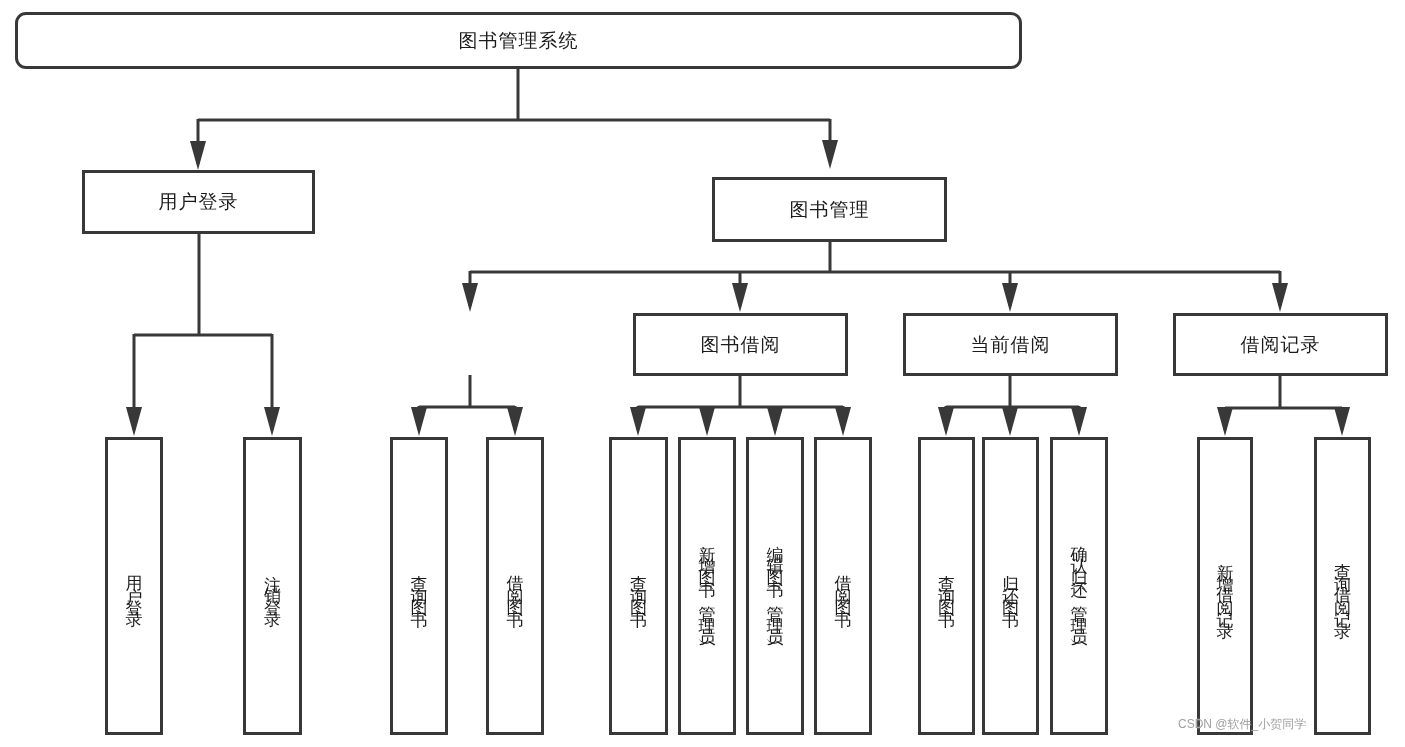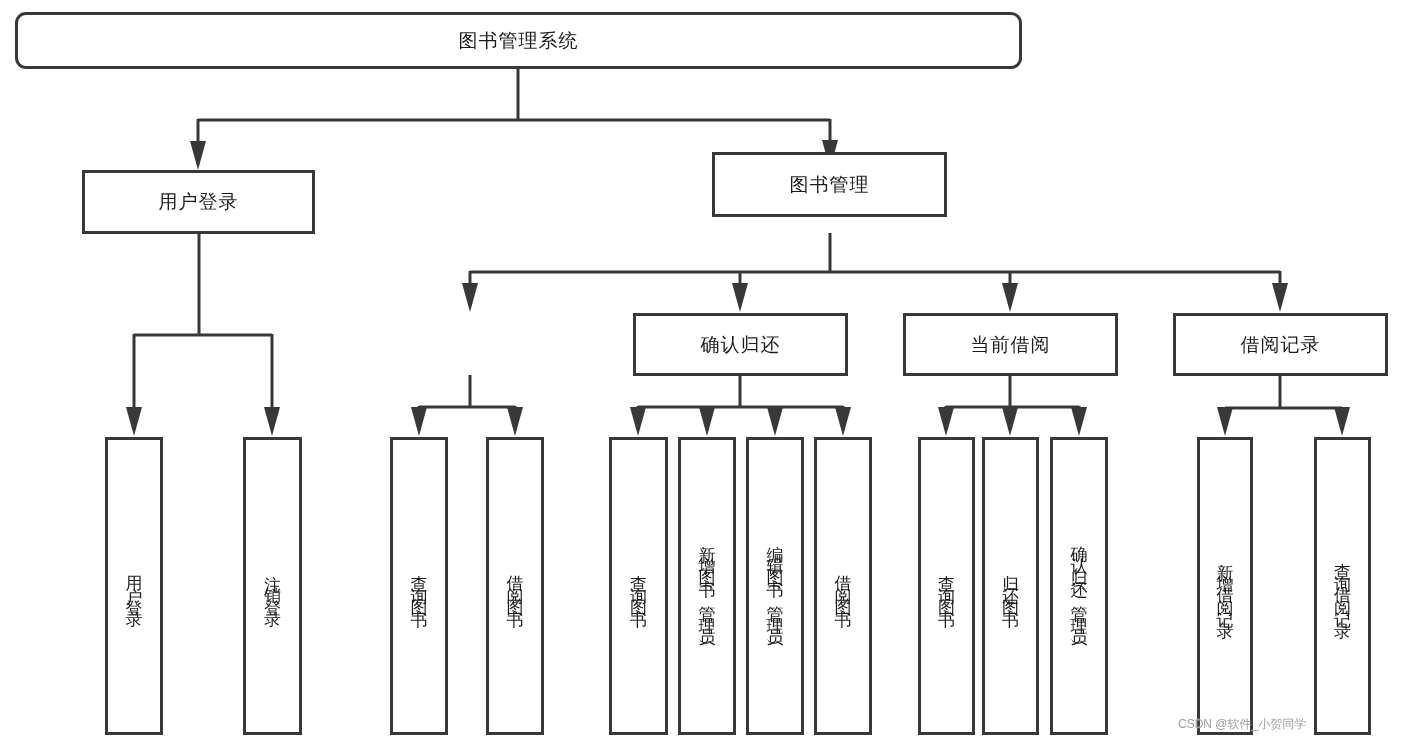--- a/index.html
+++ b/index.html
@@ -97,26 +97,26 @@
     <polygon points="1334,407 1350,407 1342,436"></polygon>
   </svg>
 
   <div class="box" style="left:15px;top:12px;width:1007px;height:57px;border-radius:11px;">
     <span class="hlabel">图书管理系统</span>
   </div>
 
   <div class="box" style="left:82px;top:170px;width:233px;height:64px;">
     <span class="hlabel">用户登录</span>
   </div>
-  <div class="box" style="left:712px;top:152px;width:235px;height:65px;">
+  <div class="box" style="left:712px;top:177px;width:235px;height:65px;">
     <span class="hlabel">图书管理</span>
   </div>
 
   <div class="box" style="left:633px;top:313px;width:215px;height:63px;">
-    <span class="hlabel">确认归还</span>
+    <span class="hlabel">图书借阅</span>
   </div>
   <div class="box" style="left:903px;top:313px;width:215px;height:63px;">
     <span class="hlabel">当前借阅</span>
   </div>
   <div class="box" style="left:1173px;top:313px;width:215px;height:63px;">
     <span class="hlabel">借阅记录</span>
   </div>
 
   <div class="box leaf" style="left:105px;top:437px;width:58px;height:298px;">
     <span class="vlabel">用户登录</span>

